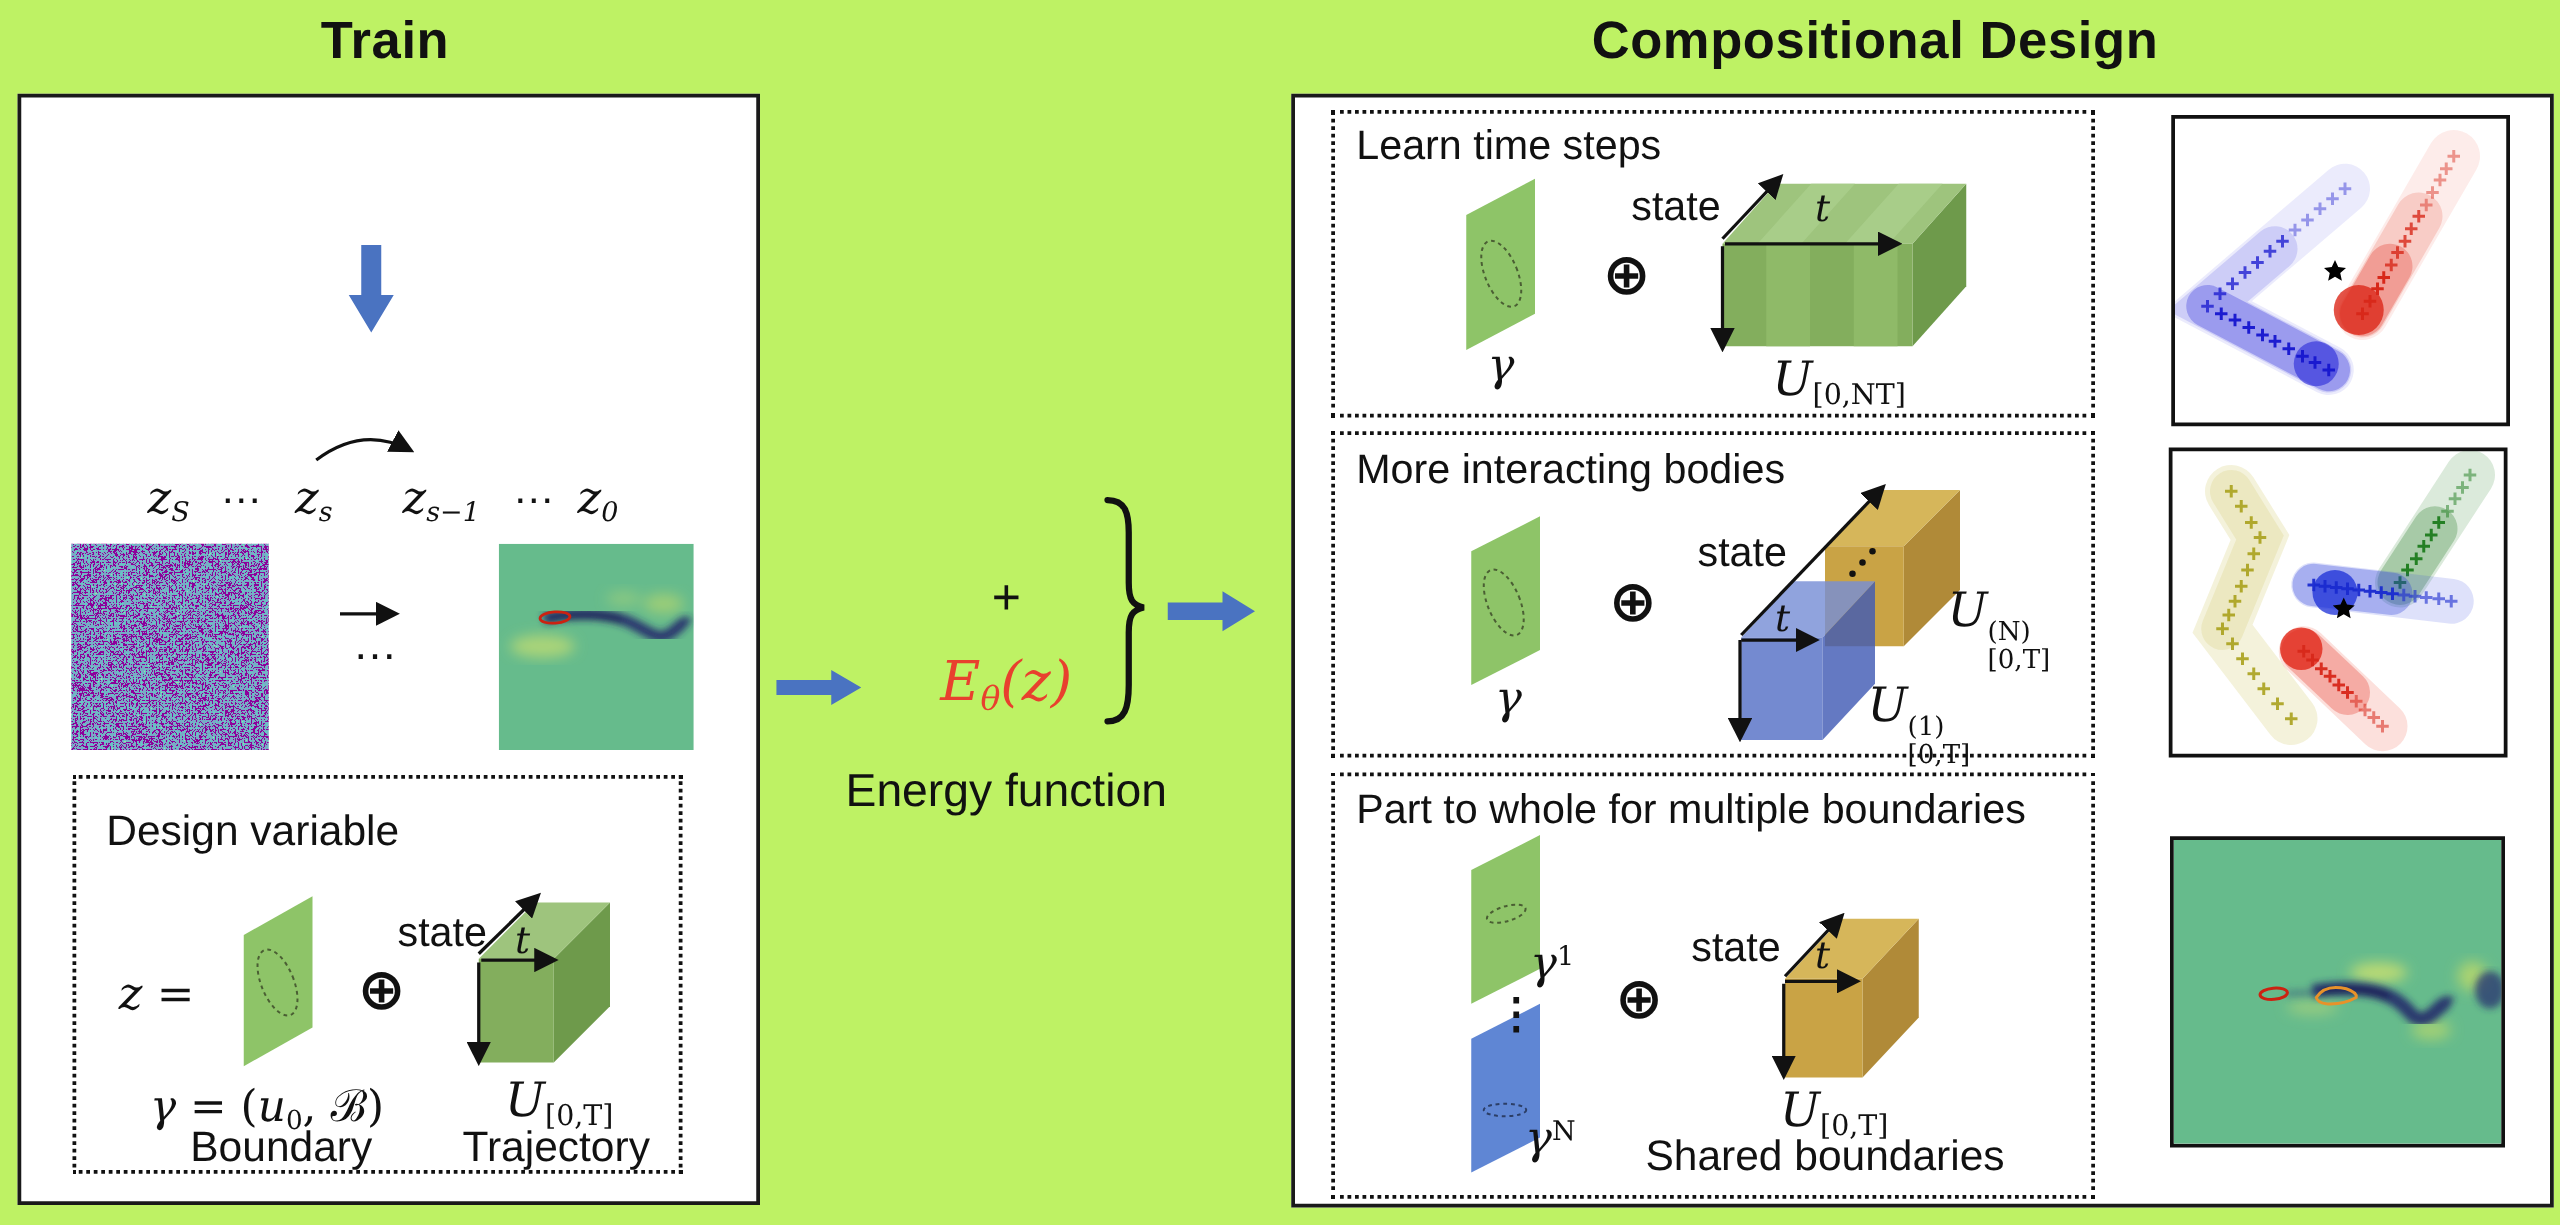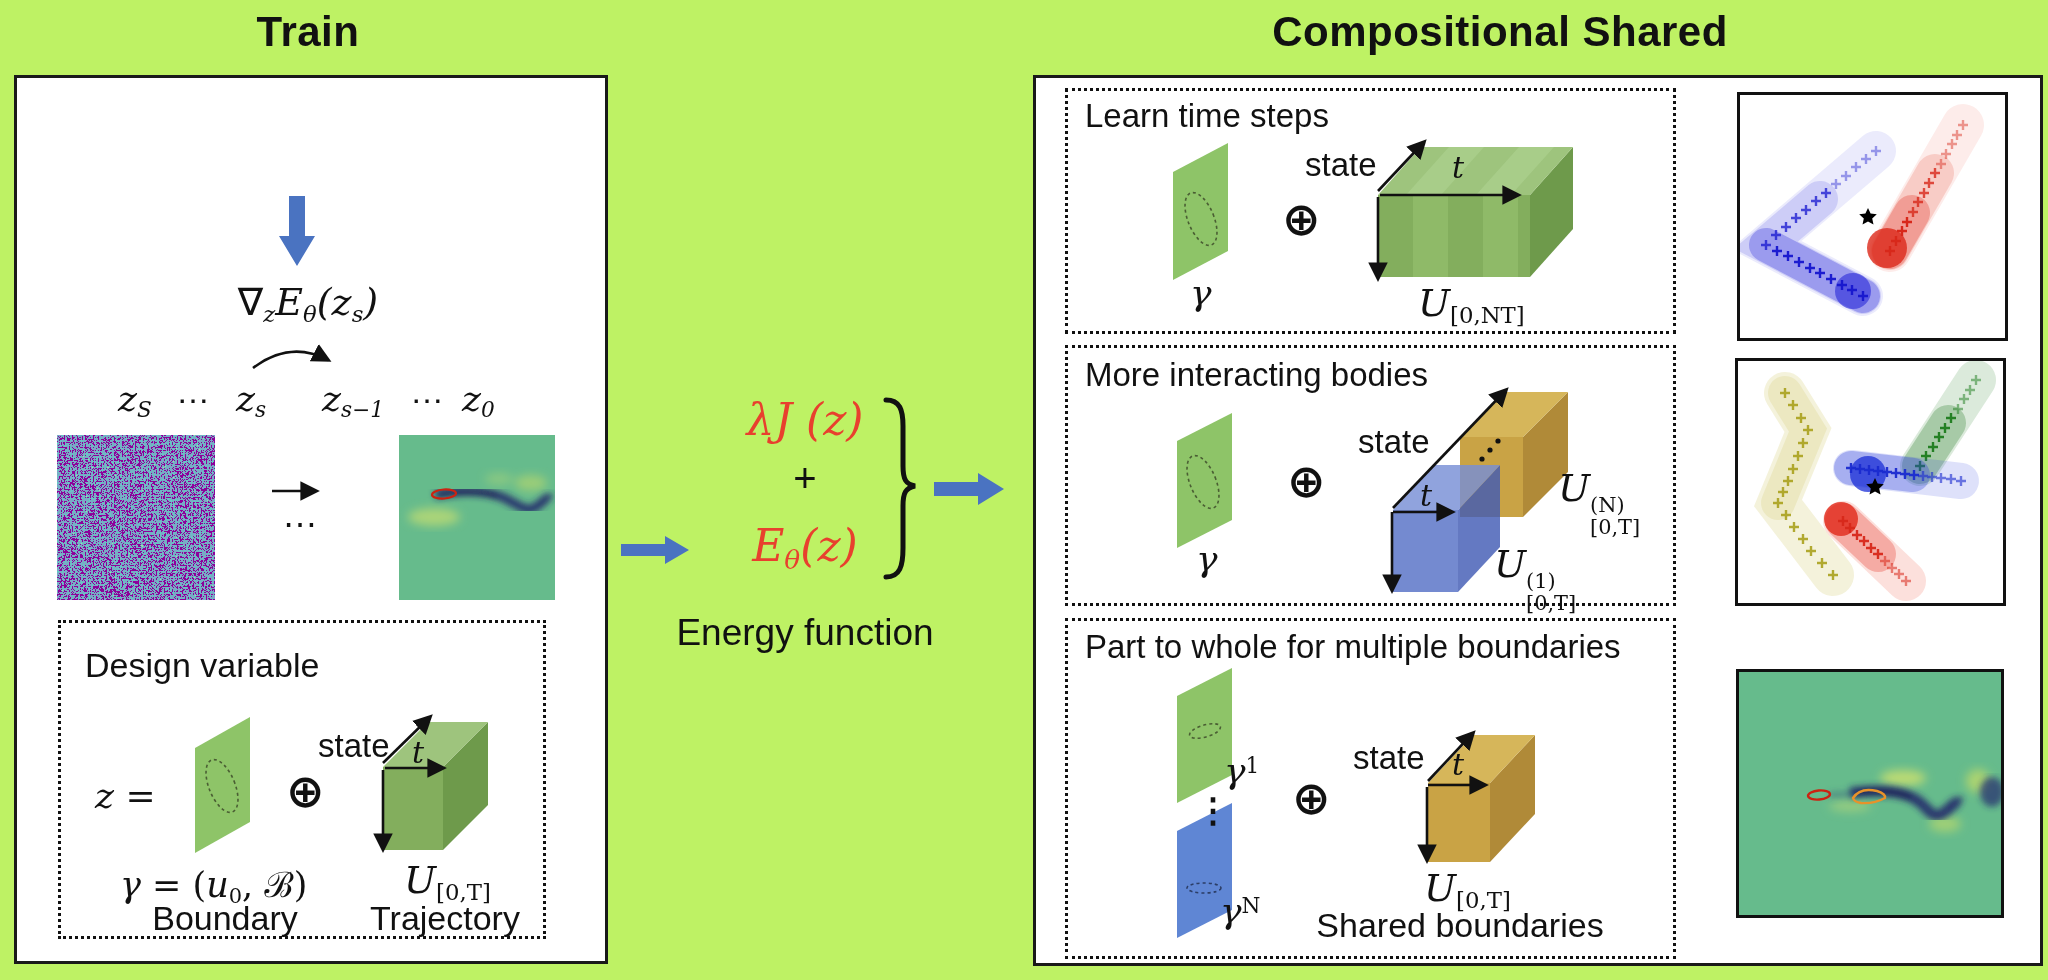--- a/index.html
+++ b/index.html
@@ -48,32 +48,29 @@
           <feFuncR type="discrete" tableValues="0.27 0.19 0.13 0.36 0.99"></feFuncR>
           <feFuncG type="discrete" tableValues="0.00 0.41 0.57 0.75 0.91"></feFuncG>
           <feFuncB type="discrete" tableValues="0.33 0.56 0.55 0.38 0.15"></feFuncB>
           <feFuncA type="linear" slope="0" intercept="1"></feFuncA>
         </feComponentTransfer>
       </filter>
     </defs>
   </svg>
 
   <div class="abs ttl" style="left:14px;top:8px;width:588px;">Train</div>
-  <div class="abs ttl" style="left:1000px;top:8px;width:1000px;">Compositional Shared</div>
+  <div class="abs ttl" style="left:1000px;top:8px;width:1000px;">Compositional Design</div>
 
   <div class="obox" style="left:14px;top:75px;width:588px;height:883px;"></div>
 
 
   <svg class="abs" style="left:277px;top:196px;" width="40" height="72">
     <polygon points="12,0 28,0 28,40 38,40 20,70 2,40 12,40" fill="#4a73c1"></polygon>
   </svg>
 
-  <div class="abs mth ctr" style="left:14px;top:280px;width:588px;font-size:38px;">
-    <span class="mu">∇</span><span class="sub">z</span><span>E</span><span class="sub">θ</span><span>(z</span><span class="sub">s</span><span>)</span>
-  </div>
 
   <svg class="abs" style="left:243px;top:334px;" width="104" height="40">
     <path d="M10,34 Q47,6 85,26" fill="none" stroke="#111" stroke-width="2.6" marker-end="url(#ah)"></path>
   </svg>
 
   <div>
     <span class="abs mth" style="left:118px;top:378px;font-size:36px;"><span>z</span><span class="sub">S</span></span>
     <span class="abs" style="left:176px;top:372px;font-size:34px;">…</span>
     <span class="abs mth" style="left:236px;top:378px;font-size:36px;"><span>z</span><span class="sub">s</span></span>
     <span class="abs mth" style="left:322px;top:378px;font-size:36px;text-align:right;"><span>z</span><span class="sub">s−1</span></span>
@@ -132,21 +129,20 @@
   <span class="abs mth" style="left:412px;top:735px;font-size:30px;">t</span>
 
   <span class="abs mth" style="left:404px;top:858px;font-size:38px;"><span>U</span><span class="sub" style="font-style:normal">[0,T]</span></span>
 
   <span class="abs mth" style="left:120px;top:860px;font-size:35px;"><span>γ</span><span style="font-style:normal"> = (</span><span>u</span><span class="sub" style="font-style:normal">0</span><span style="font-style:normal">, ℬ)</span></span>
 
   <div class="abs cap ctr" style="left:145px;top:899px;width:160px;">Boundary</div>
   <div class="abs cap ctr" style="left:365px;top:899px;width:160px;">Trajectory</div>
 
 
-  <div class="abs ctr mth red" style="left:610px;top:394px;width:390px;font-size:44px;"><span>λ</span><span>J</span><span> (z)</span></div>
 
   <div class="abs ctr" style="left:610px;top:456px;width:390px;font-size:40px;">+</div>
 
   <div class="abs ctr mth red" style="left:610px;top:520px;width:390px;font-size:44px;"><span>E</span><span class="sub">θ</span><span>(z)</span></div>
 
   <div class="abs ctr" style="left:610px;top:612px;width:390px;font-size:37px;">Energy function</div>
 
   <svg class="abs" style="left:876px;top:396px;" width="52" height="190">
     <path d="M10,4 C24,4 27,14 27,30 L27,70 C27,84 30,88 39,90 C30,92 27,96 27,110 L27,152 C27,170 24,181 10,181" fill="none" stroke="#111" stroke-width="5" stroke-linecap="round"></path>
   </svg>

